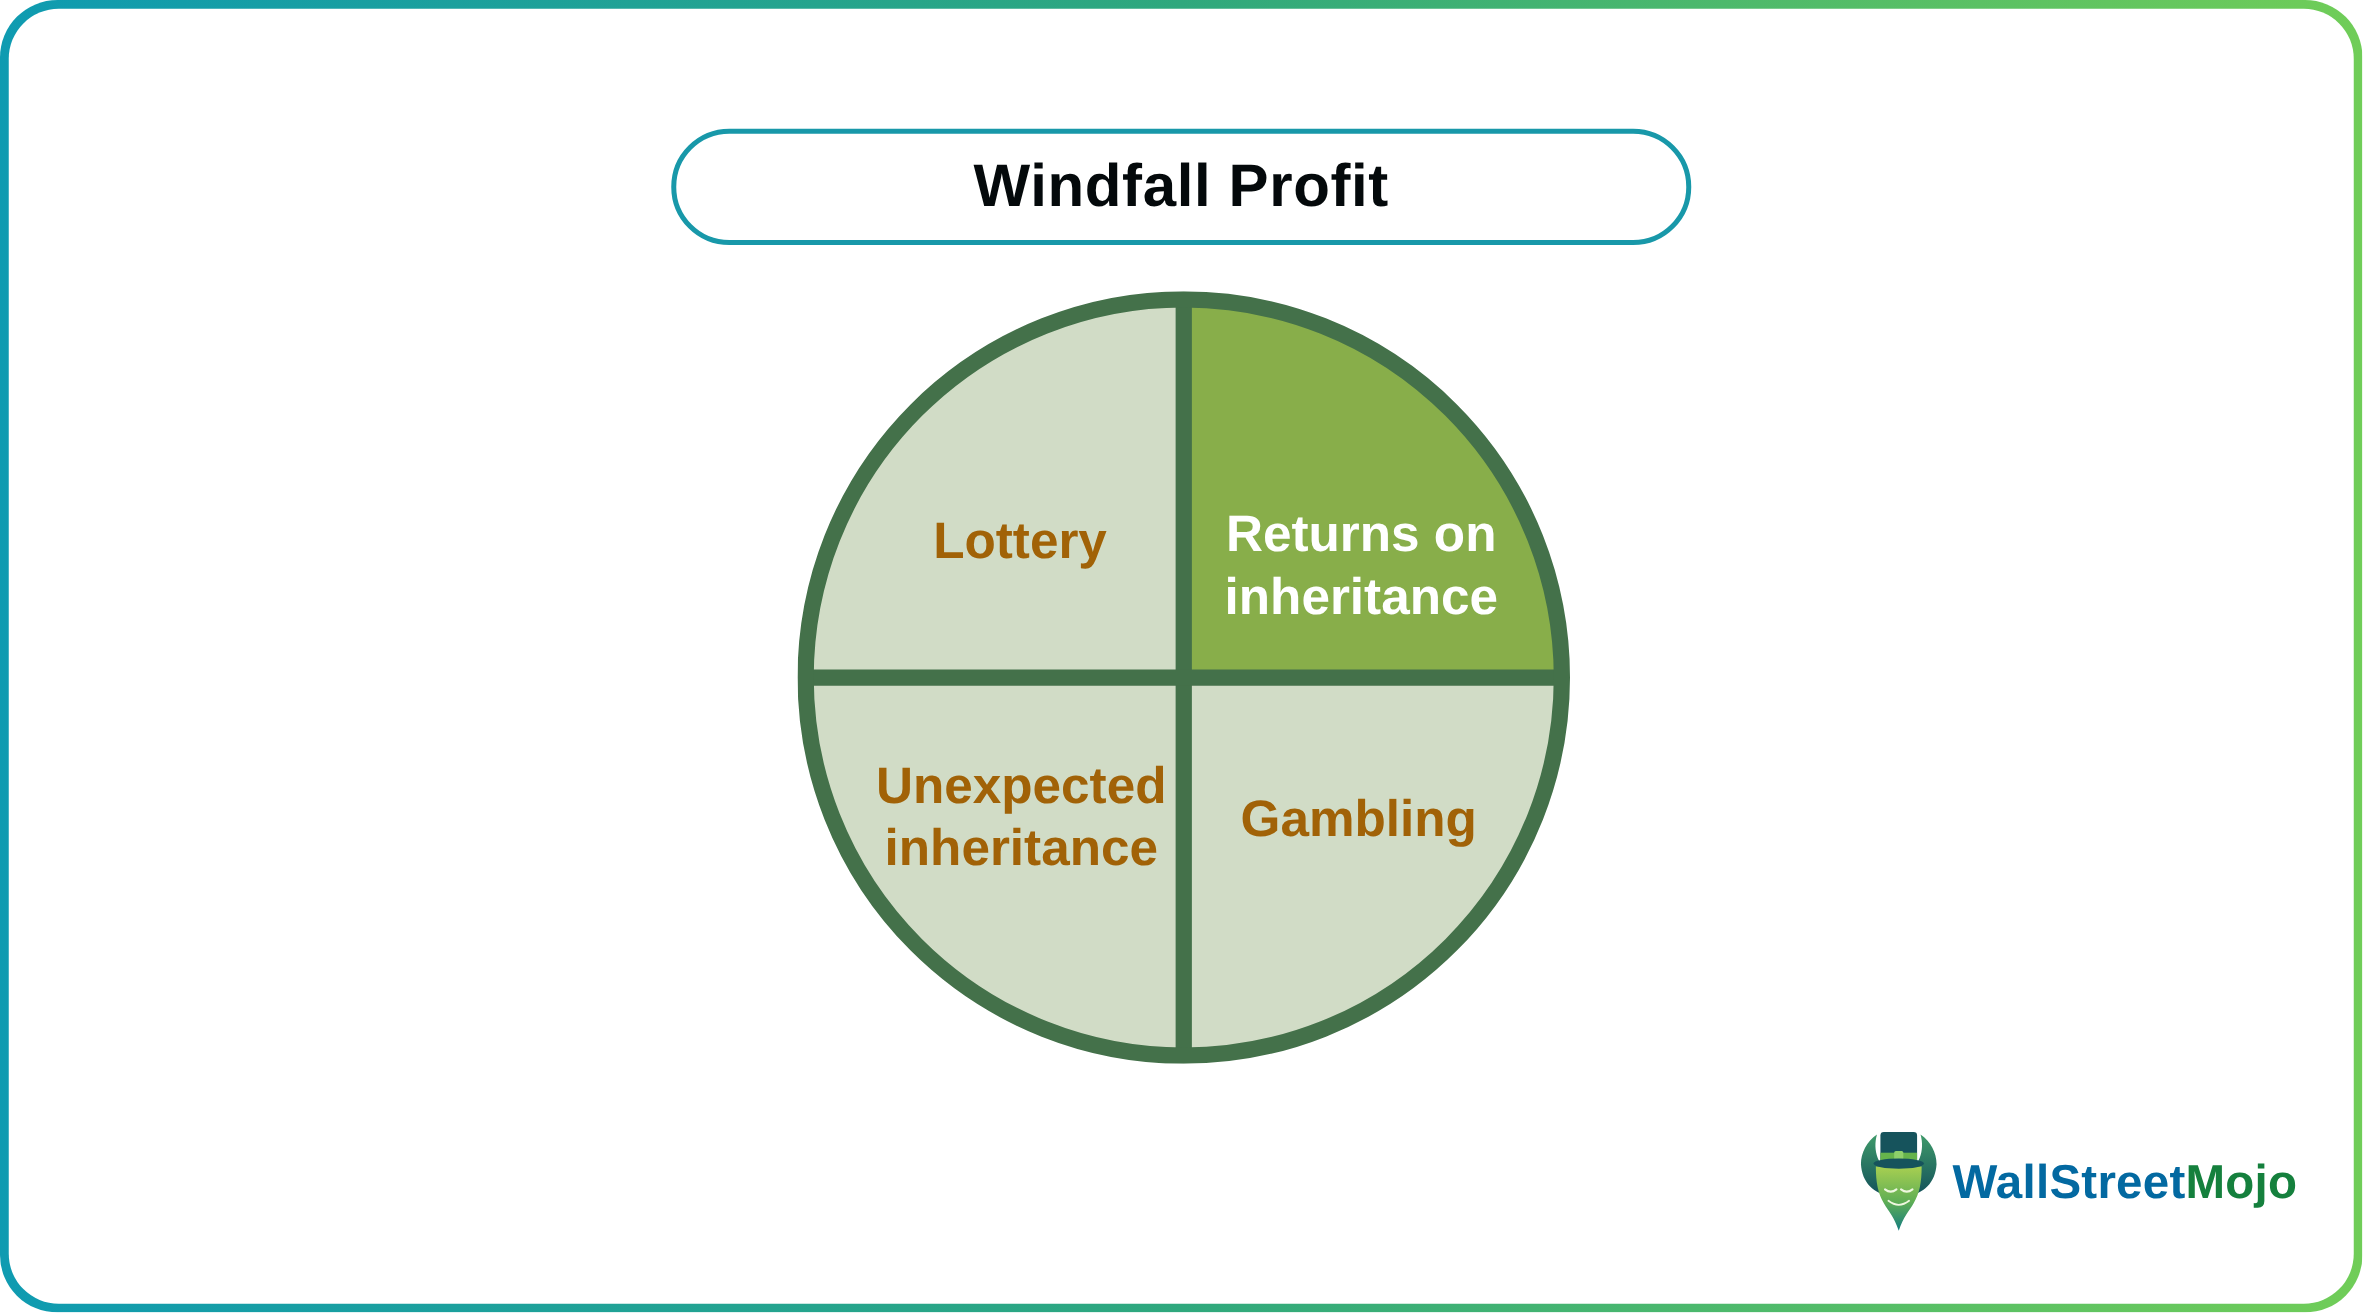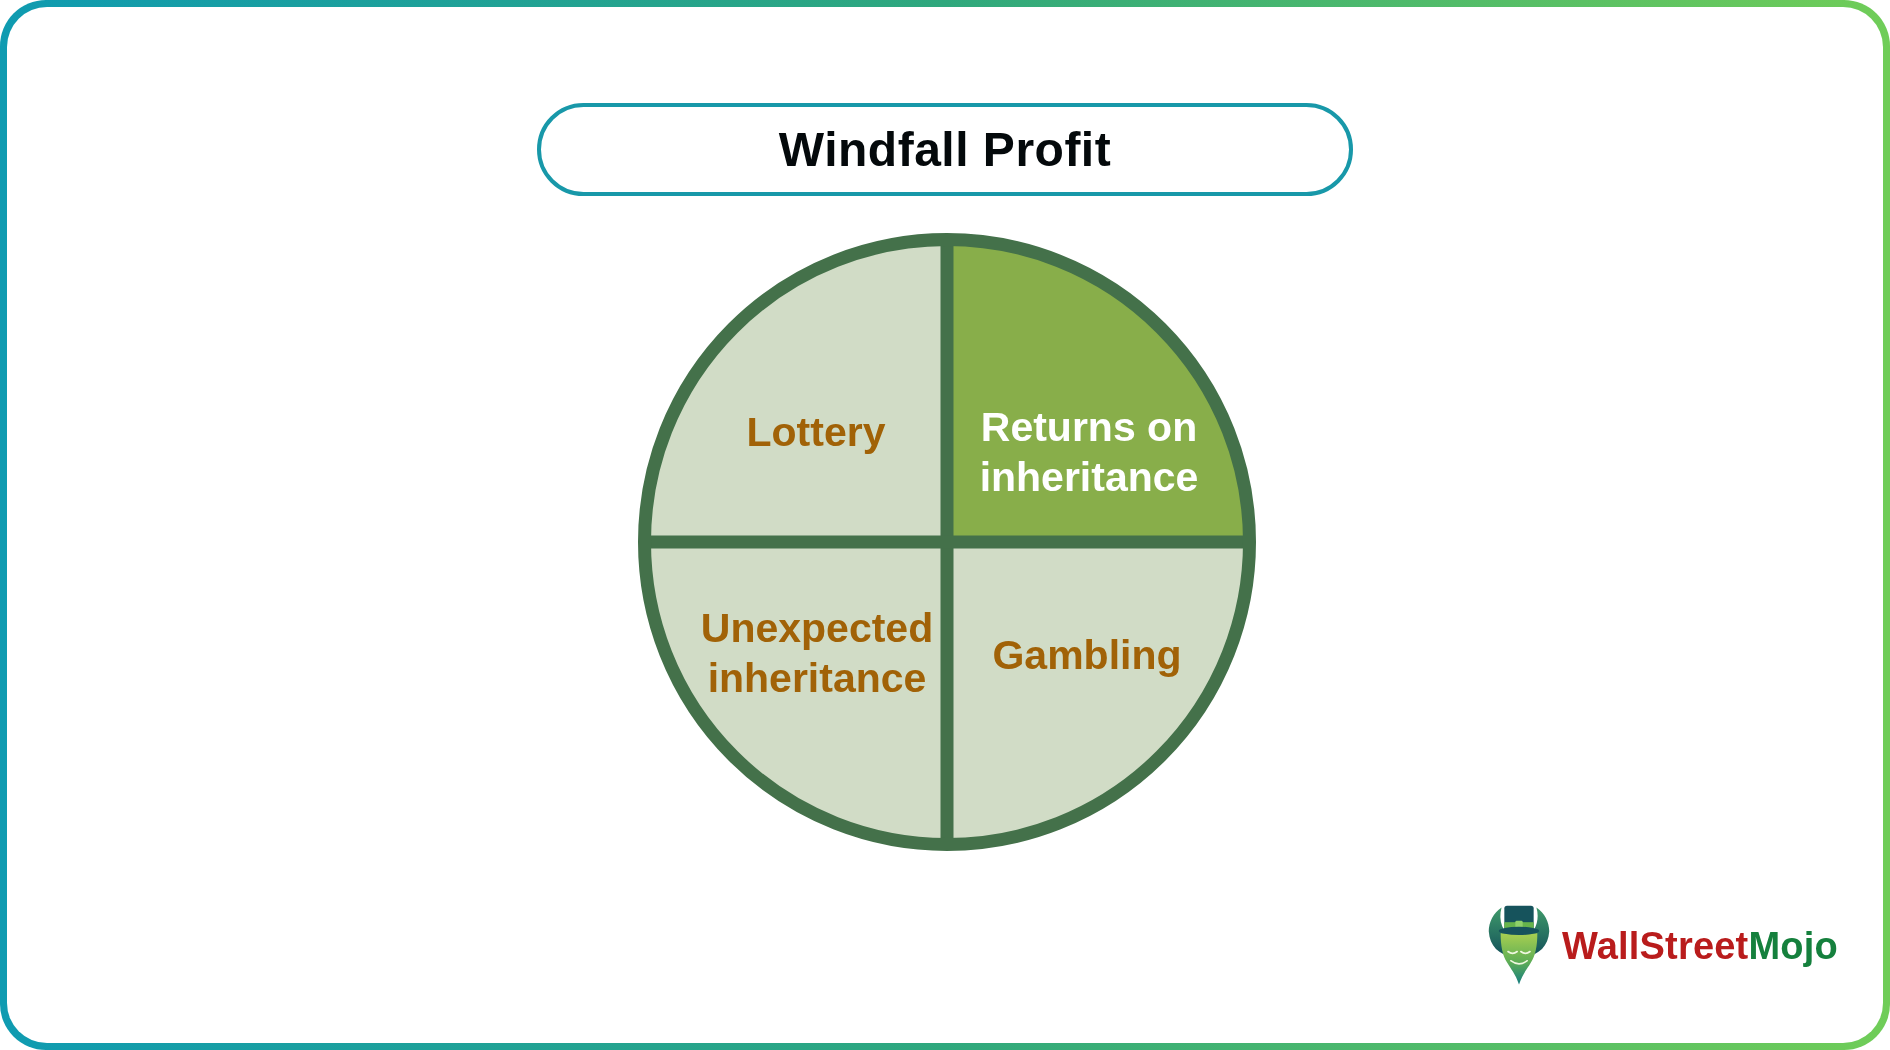--- a/index.html
+++ b/index.html
@@ -85,21 +85,21 @@
     align-items: center;
   }
   .logo-icon { width: 66px; height: 96px; }
   .logo-text {
     margin-left: 10px;
     font-size: 38px;
     font-weight: 700;
     letter-spacing: 0.2px;
     white-space: nowrap;
   }
-  .logo-part1 { color: #b91c1c; }
+  .logo-part1 { color: #0369a1; }
   .logo-part2 { color: #15803d; }
 </style>
 </head>
 <body>
 
 <div class="canvas">
 
   <div class="frame">
     <div class="frame-inner"></div>
   </div>

